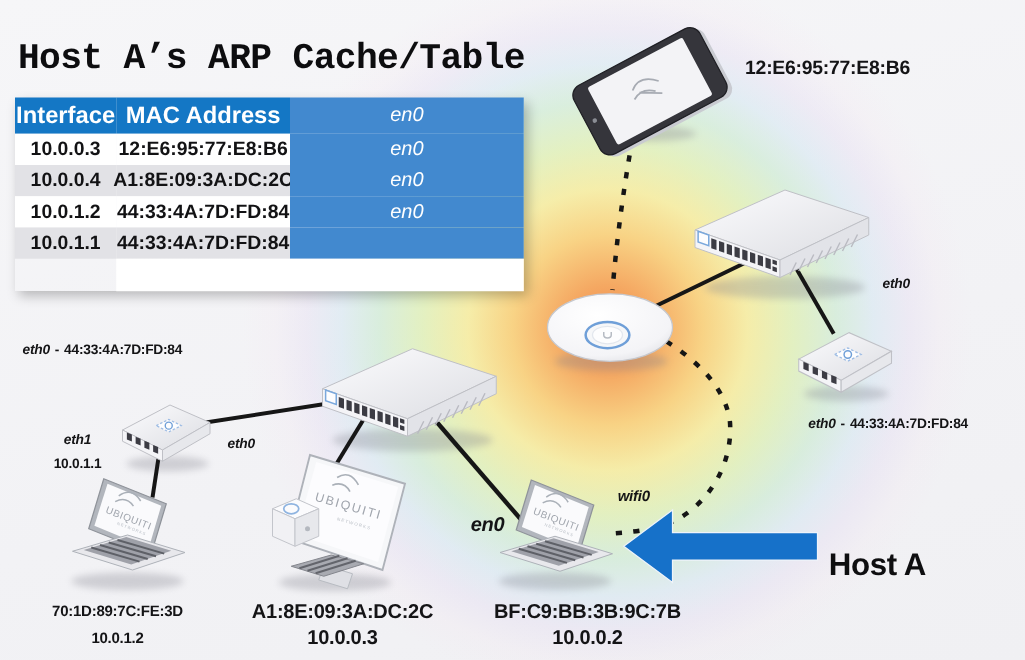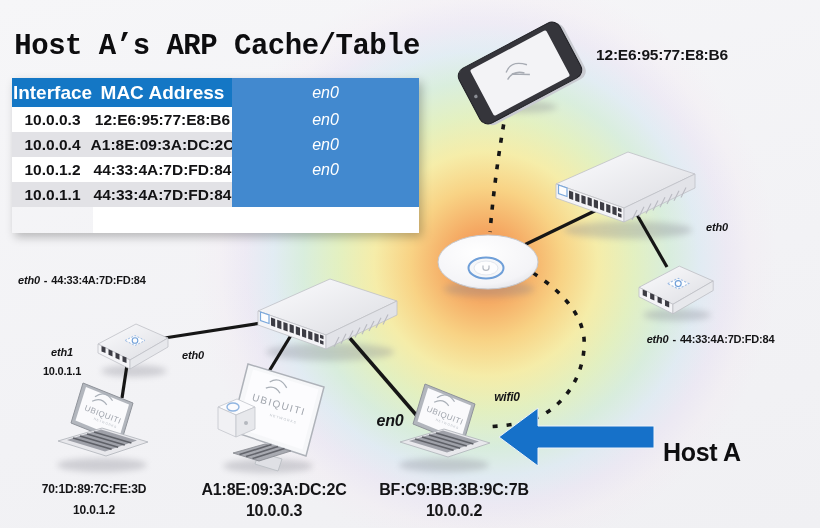--- a/index.html
+++ b/index.html
@@ -267,21 +267,21 @@
   <div class="lbl" style="left:0px;top:479px;width:188px;font-size:12px;line-height:21px">
     <div>70:1D:89:7C:FE:3D</div>
     <div>10.0.1.2</div>
   </div>
 
   <div class="lbl" style="left:180px;top:479px;width:188px;font-size:16px;line-height:21px">
     <div>A1:8E:09:3A:DC:2C</div>
     <div>10.0.0.3</div>
   </div>
 
-  <div class="lbl" style="left:360px;top:479px;width:188px;font-size:16px;line-height:21px">
+  <div class="lbl" style="left:376px;top:479px;width:188px;font-size:16px;line-height:21px">
     <div>BF:C9:BB:3B:9C:7B</div>
     <div>10.0.0.2</div>
   </div>
 
   <div class="lbl ifl" style="left:360px;top:411px;width:60px;font-size:16px">en0</div>
   <div class="lbl ifl" style="left:477px;top:387px;width:60px;font-size:12px">wifi0</div>
 
   <div class="hosta">Host A</div>
 </div>
 

